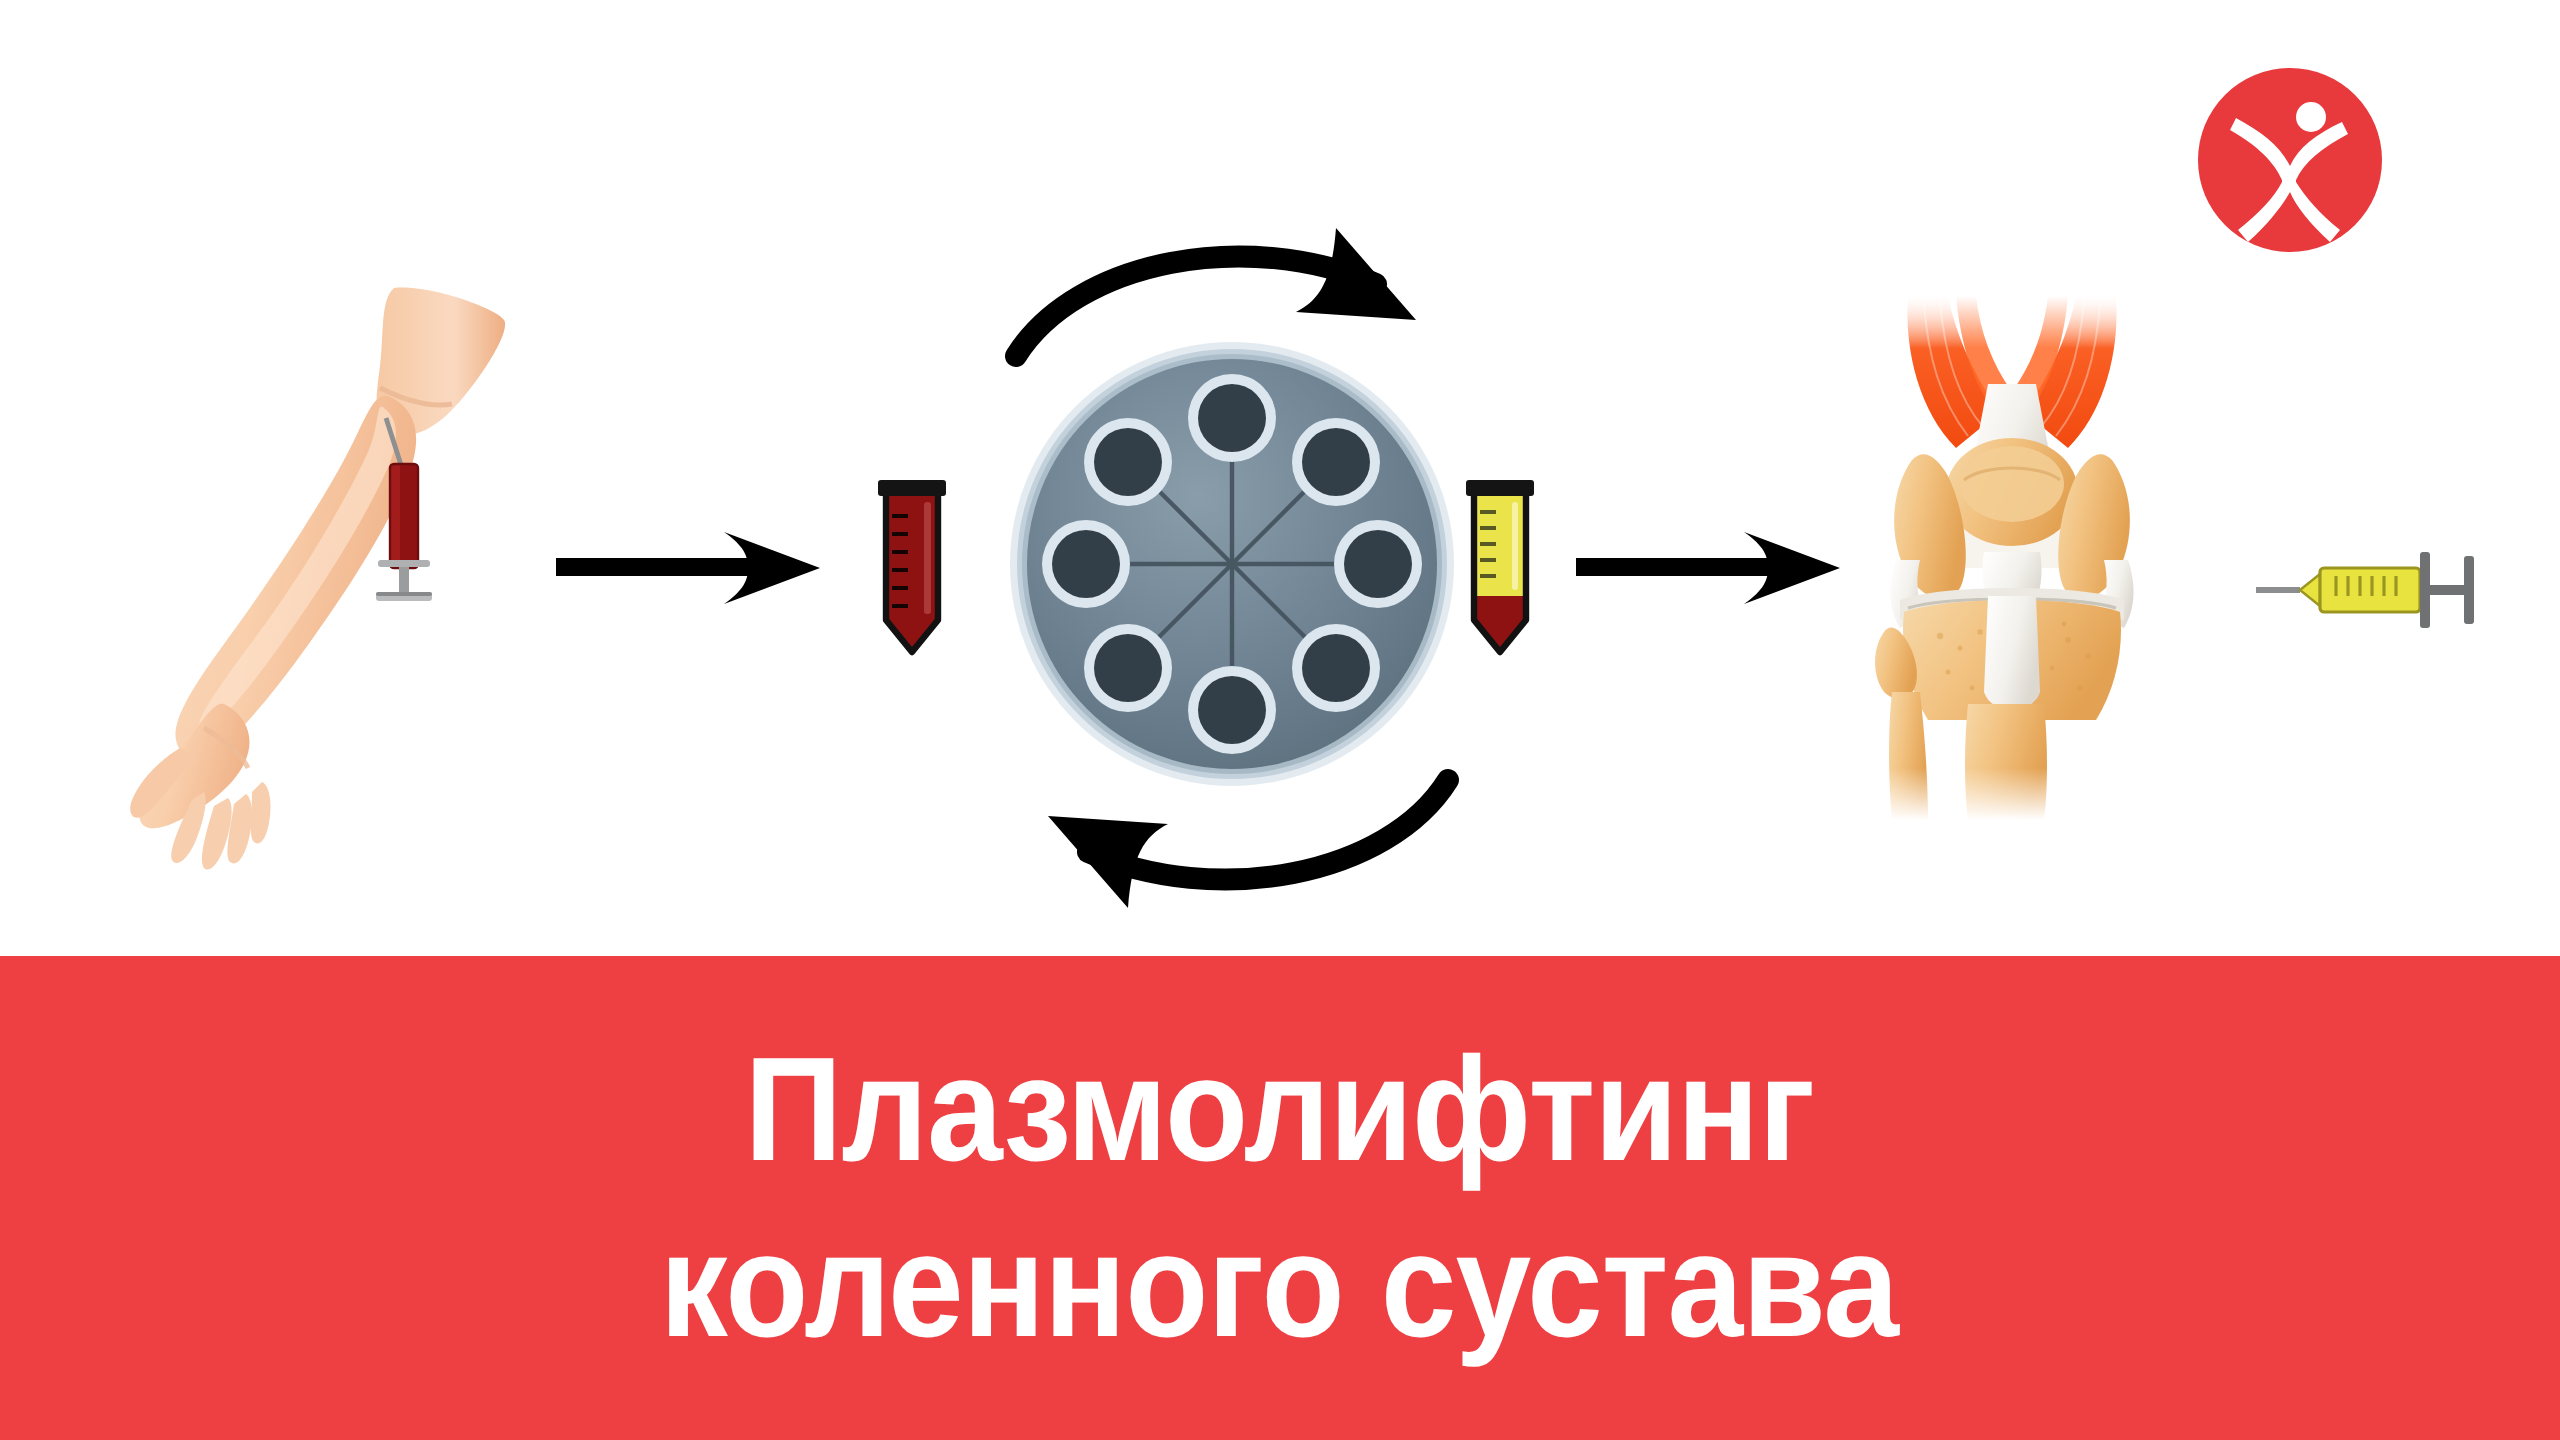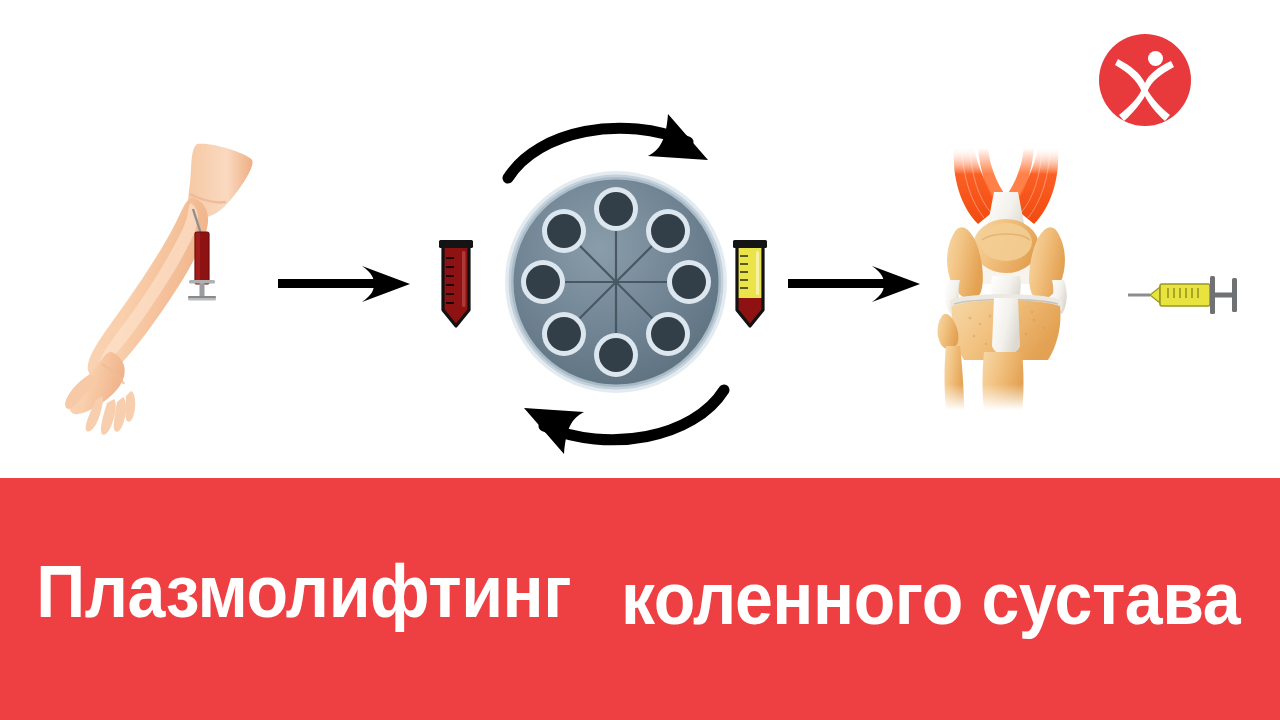--- a/index.html
+++ b/index.html
@@ -61,21 +61,21 @@
 
   
   #banner {
     position: absolute;
     left: 0;
     top: 478px;
     width: 1280px;
     height: 242px;
     background: #ee3f43;
     display: flex;
-    flex-direction: row;
+    flex-direction: column;
     align-items: center;
     justify-content: center;
   }
   .banner-line {
     color: #ffffff;
     font-family: "Liberation Sans Narrow", "Liberation Sans", sans-serif;
     font-weight: bold;
     letter-spacing: -0.5px;
     line-height: 1.0;
     text-align: center;

